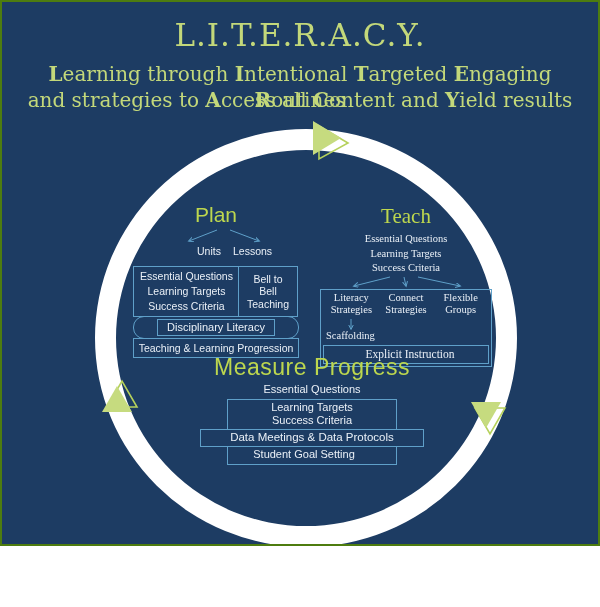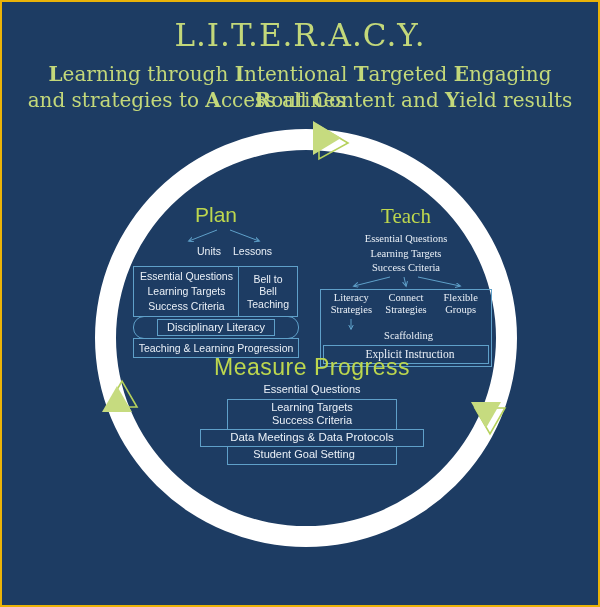--- a/index.html
+++ b/index.html
@@ -3,23 +3,23 @@
 <meta charset="utf-8">
 <style>
   :root{
     --bg:#1d3c63; --title-green:#c3d87a; --heading-green:#bdd74e;
     --text:#eaf0f7; --line-blue:#5fa0c9; --ring:#ffffff;
     --arrow-fill:#c6db7f; --arrow-stroke:#b6d15c;
   }
   html,body{margin:0;padding:0;}
   body{background:#fff;}
   .page{
-    position:relative; width:600px; height:607px; overflow:hidden;
+    position:relative; width:600px; height:546px; overflow:hidden;
     background:var(--bg); box-sizing:border-box;
-    border:2px solid #eab308;
+    border:2px solid #4d7c0f;
     font-family:"Liberation Sans","DejaVu Sans",sans-serif;
     color:var(--text);
   }
   
   .title{
     position:absolute; top:16px; left:0; width:100%; margin:0;
     text-align:center; font-family:"DejaVu Serif","Liberation Serif",serif;
     font-weight:400; font-size:31px; line-height:1.15; letter-spacing:1px;
     color:var(--title-green);
   }
@@ -63,21 +63,21 @@
   .prow2 .inner{display:inline-block; border:1px solid var(--line-blue); padding:0 9px; line-height:15px; font-size:11px;}
   .prow3{margin-top:-1px; padding:2px 0; font-size:10.5px; line-height:14px;}
   
   .teach{position:absolute; left:318px; top:201px; width:172px; font-size:10.5px; line-height:14.5px; text-align:center;font-family:Liberation Serif, serif;}
   .teach-lines{margin-top:3px;}
   .teach-fan{display:block;}
   .teach-box{position:relative; margin-top:0; padding-bottom:2px;}
   .teach-cols{display:flex; justify-content:center; padding:2px 3px 0 3px; line-height:12.5px;}
   .teach-cols div{width:57px;}
   .scaf-arrow{position:absolute; left:24px; top:28px;}
-  .scaffolding{text-align:center; padding:12px 0 1px 5px; line-height:13px;}
+  .scaffolding{text-align:left; padding:12px 0 1px 5px; line-height:13px;}
   .explicit{margin:2px 2px 0 2px; padding:1px 0 2px 8px; font-size:11.5px; line-height:14px; text-align:center;}
   
   .measure{position:absolute; left:158px; top:351px; width:304px; text-align:center; font-size:11px; line-height:13.5px;}
   .measure .sec-h{font-size:23px; line-height:28px; letter-spacing:0.5px;}
   .m-essential{margin-top:2px;}
   .m-box1{width:170px; margin:2px auto 0 auto; padding:1px 0;}
   .m-box2{width:224px; margin:-1px auto 0 auto; padding:1px 0 2px 0; font-size:11.5px;}
   .m-box3{width:170px; margin:-1px auto 0 auto; padding:1px 16px 2px 0;}
 </style>
 </head>

